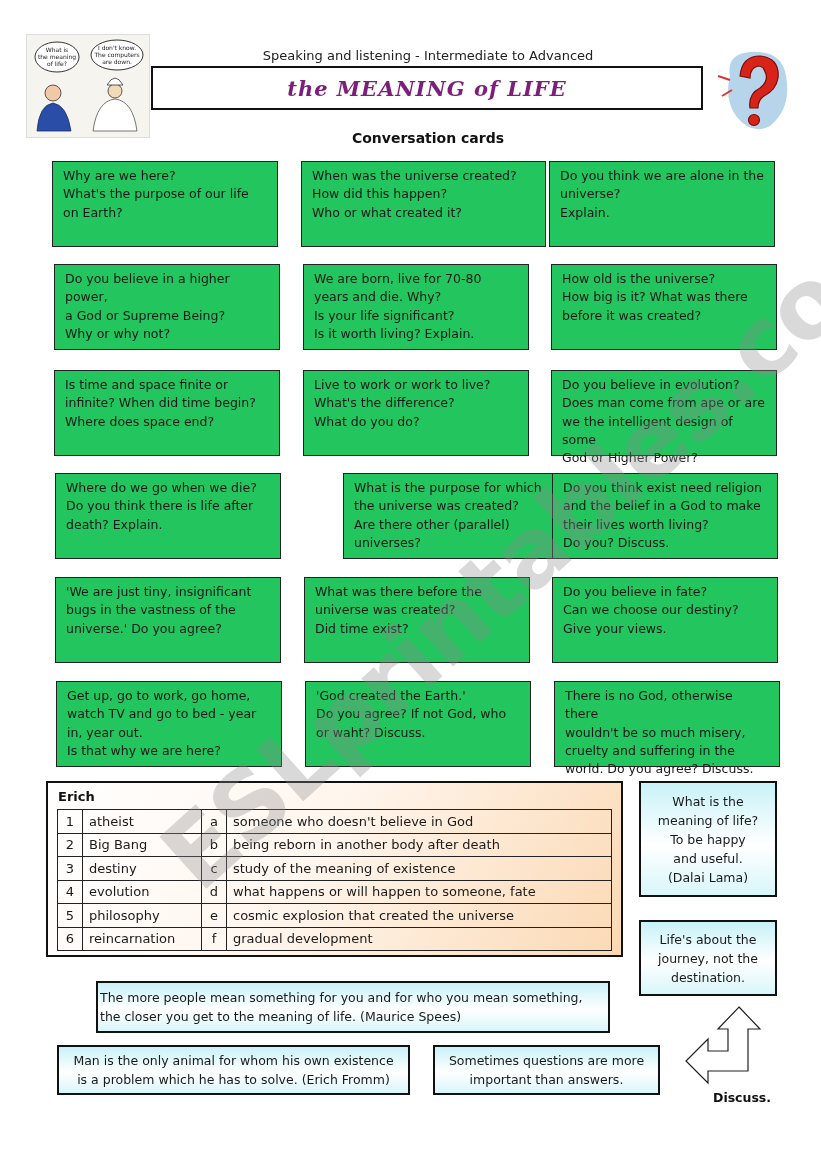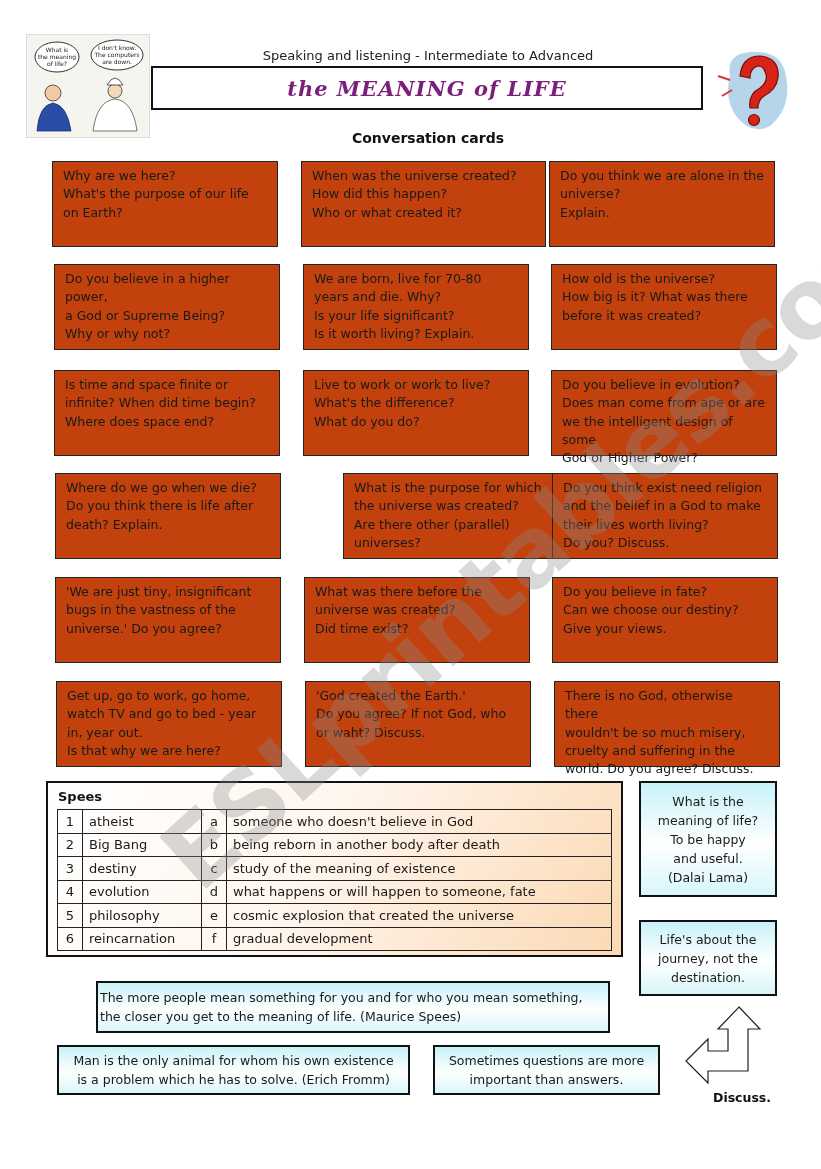--- a/index.html
+++ b/index.html
@@ -11,21 +11,21 @@
       color: rgba(140,140,140,0.33); transform: rotate(-42deg); transform-origin: center center;
       white-space: nowrap; letter-spacing: -2px; pointer-events: none; z-index: 5; }
     .cartoon { left: 26px; top: 34px; width: 122px; height: 102px; background: #f6f4ee; border: 1px solid #ddd; }
     .qmark { left: 716px; top: 46px; width: 78px; height: 90px; }
     .subtitle { left: 150px; top: 48px; width: 556px; text-align: center; font-size: 13px; color: #222; }
     .title-box { left: 151px; top: 66px; width: 552px; height: 44px; border: 2px solid #111; box-sizing: border-box;
       display: flex; align-items: center; justify-content: center; gap: 10px; }
     .title-main { font-family: "DejaVu Sans", sans-serif; font-size: 25px; color: #111; }
     .title-fancy { font-family: "DejaVu Serif", serif; font-style: italic; font-weight: bold; font-size: 21px; color: #7b1f7a; letter-spacing: 1px; }
     .section-title { left: 150px; top: 130px; width: 556px; text-align: center; font-weight: bold; font-size: 14px; }
-    .card { position: absolute; border: 1.5px solid #222; box-sizing: border-box; background: #c2410c;
+    .card { position: absolute; border: 1.5px solid #222; box-sizing: border-box; background: #22c55e;
       font-size: 12.5px; line-height: 18.3px; padding: 5px 10px; white-space: pre-line; color: #1a1a1a; }
     .match-box { left: 46px; top: 781px; width: 577px; height: 176px; border: 2px solid #111; box-sizing: border-box;
       background: linear-gradient(120deg, #ffffff 0%, #fff6ee 45%, #fbd9b4 100%); }
     .match-title { position: absolute; left: 10px; top: 6px; font-weight: bold; font-size: 13px; }
     .match-table { position: absolute; left: 9px; top: 26px; width: 555px; border-collapse: collapse; font-size: 13px; }
     .match-table td { border: 1px solid #222; height: 22.5px; padding: 0 6px; color: #1a1a1a; }
     .match-table td.num { width: 12px; text-align: center; }
     .match-table td.term { width: 106px; }
     .match-table td.letter { width: 12px; text-align: center; }
     .quote { position: absolute; border: 2px solid #111; box-sizing: border-box;
@@ -135,21 +135,21 @@
 Is that why we are here?</div>
 <div class="card" style="left:305px;top:681px;width:226px;height:86px;">'God created the Earth.'
 Do you agree? If not God, who
 or waht? Discuss.</div>
 <div class="card" style="left:554px;top:681px;width:226px;height:86px;">There is no God, otherwise there
 wouldn't be so much misery,
 cruelty and suffering in the
 world. Do you agree? Discuss.</div>
 
 <div class="abs match-box">
-  <div class="match-title">Spees</div>
+  <div class="match-title">Erich</div>
   <table class="match-table">
     <tbody>
         <tr>
       <td class="num">1</td>
       <td class="term">atheist</td>
       <td class="letter">a</td>
       <td>someone who doesn't believe in God</td>
     </tr>
     <tr>
       <td class="num">2</td>

